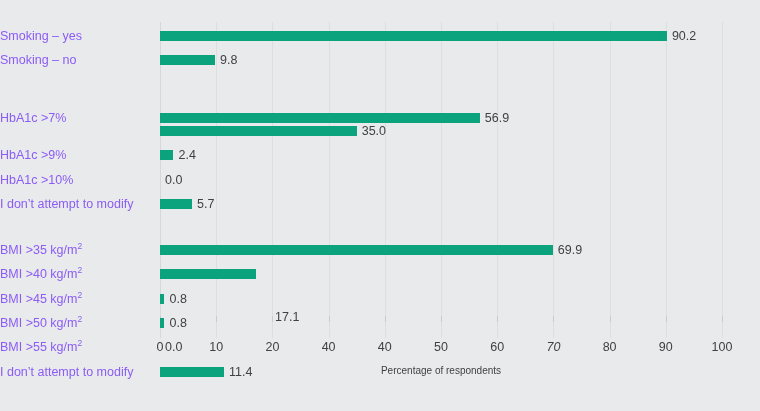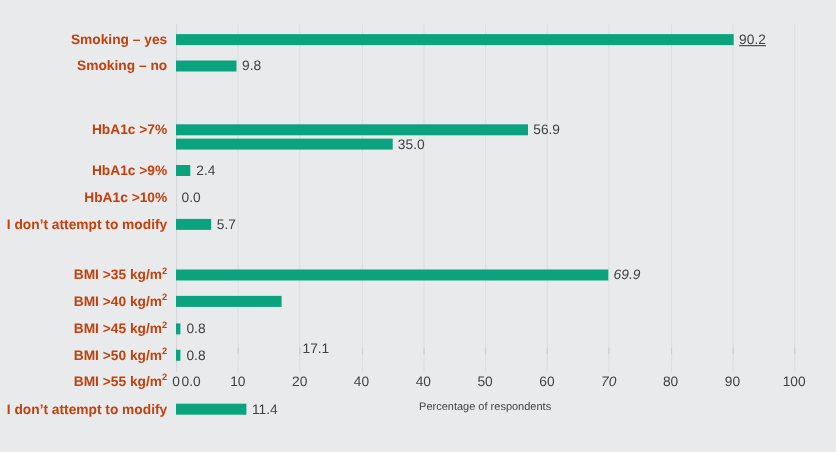--- a/index.html
+++ b/index.html
@@ -78,26 +78,24 @@
     position: absolute;
     left: 0;
     width: 760px;
     height: 18px;
   }
   .row-label {
     position: absolute;
     left: 0;
     top: 0;
     width: 152px;
-    text-align: right;
     font-size: 12.5px;
-    color: #c2410c;
+    color: #8b5cf6;
     line-height: 18px;
     white-space: nowrap;
-    font-weight: bold;
   }
   .row-label sup {
     font-size: 8.5px;
     vertical-align: super;
     line-height: 0;
   }
   .bar {
     position: absolute;
     left: 160px;
     top: 4px;
@@ -155,21 +153,21 @@
       <div class="tickmark" style="left: 665.8px;"></div>
       <div class="tick-label" style="left: 665.8px;">90</div>
       <div class="tickmark" style="left: 722px;"></div>
       <div class="tick-label" style="left: 722px;">100</div>
     </div>
 
   <div id="rows-layer">
       <div class="row" style="top: 27px;">
         <div class="row-label">Smoking – yes</div>
         <div class="bar" style="width: 506.924px;"></div>
-        <div class="bar-value" style="left: 671.924px; text-decoration: underline;">90.2</div>
+        <div class="bar-value" style="left: 671.924px;">90.2</div>
       </div>
       <div class="row" style="top: 51.3px;">
         <div class="row-label">Smoking – no</div>
         <div class="bar" style="width: 55.076px;"></div>
         <div class="bar-value" style="left: 220.076px;">9.8</div>
       </div>
       <div class="row" style="top: 109px; padding-left: 19px;">
         <div class="row-label">HbA1c &gt;7%</div>
         <div class="bar" style="width: 319.778px;"></div>
         <div class="bar-value" style="left: 484.778px;">56.9</div>
@@ -188,21 +186,21 @@
         <div class="bar-value" style="left: 165px;">0.0</div>
       </div>
       <div class="row" style="top: 194.8px;">
         <div class="row-label">I don’t attempt to modify</div>
         <div class="bar" style="width: 32.034px;"></div>
         <div class="bar-value" style="left: 197.034px;">5.7</div>
       </div>
       <div class="row" style="top: 241.1px;">
         <div class="row-label">BMI &gt;35 kg/m<sup>2</sup></div>
         <div class="bar" style="width: 392.838px;"></div>
-        <div class="bar-value" style="left: 557.838px; font-style: italic;">69.9</div>
+        <div class="bar-value" style="left: 557.838px;">69.9</div>
       </div>
       <div class="row" style="top: 265.4px;">
         <div class="row-label">BMI &gt;40 kg/m<sup>2</sup></div>
         <div class="bar" style="width: 96.102px;"></div>
         <div class="bar-value" style="left: 275px; margin-top: 43px;">17.1</div>
       </div>
       <div class="row" style="top: 289.7px;">
         <div class="row-label">BMI &gt;45 kg/m<sup>2</sup></div>
         <div class="bar" style="width: 4.496px;"></div>
         <div class="bar-value" style="left: 169.496px;">0.8</div>

